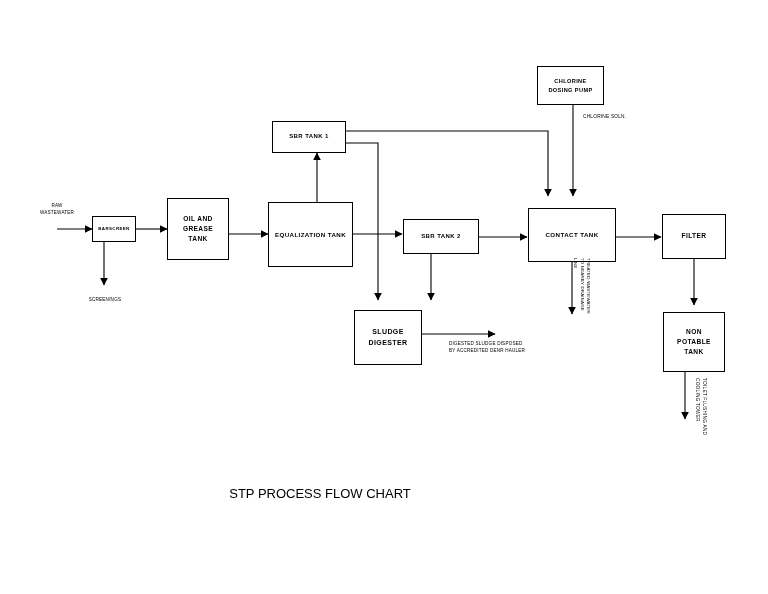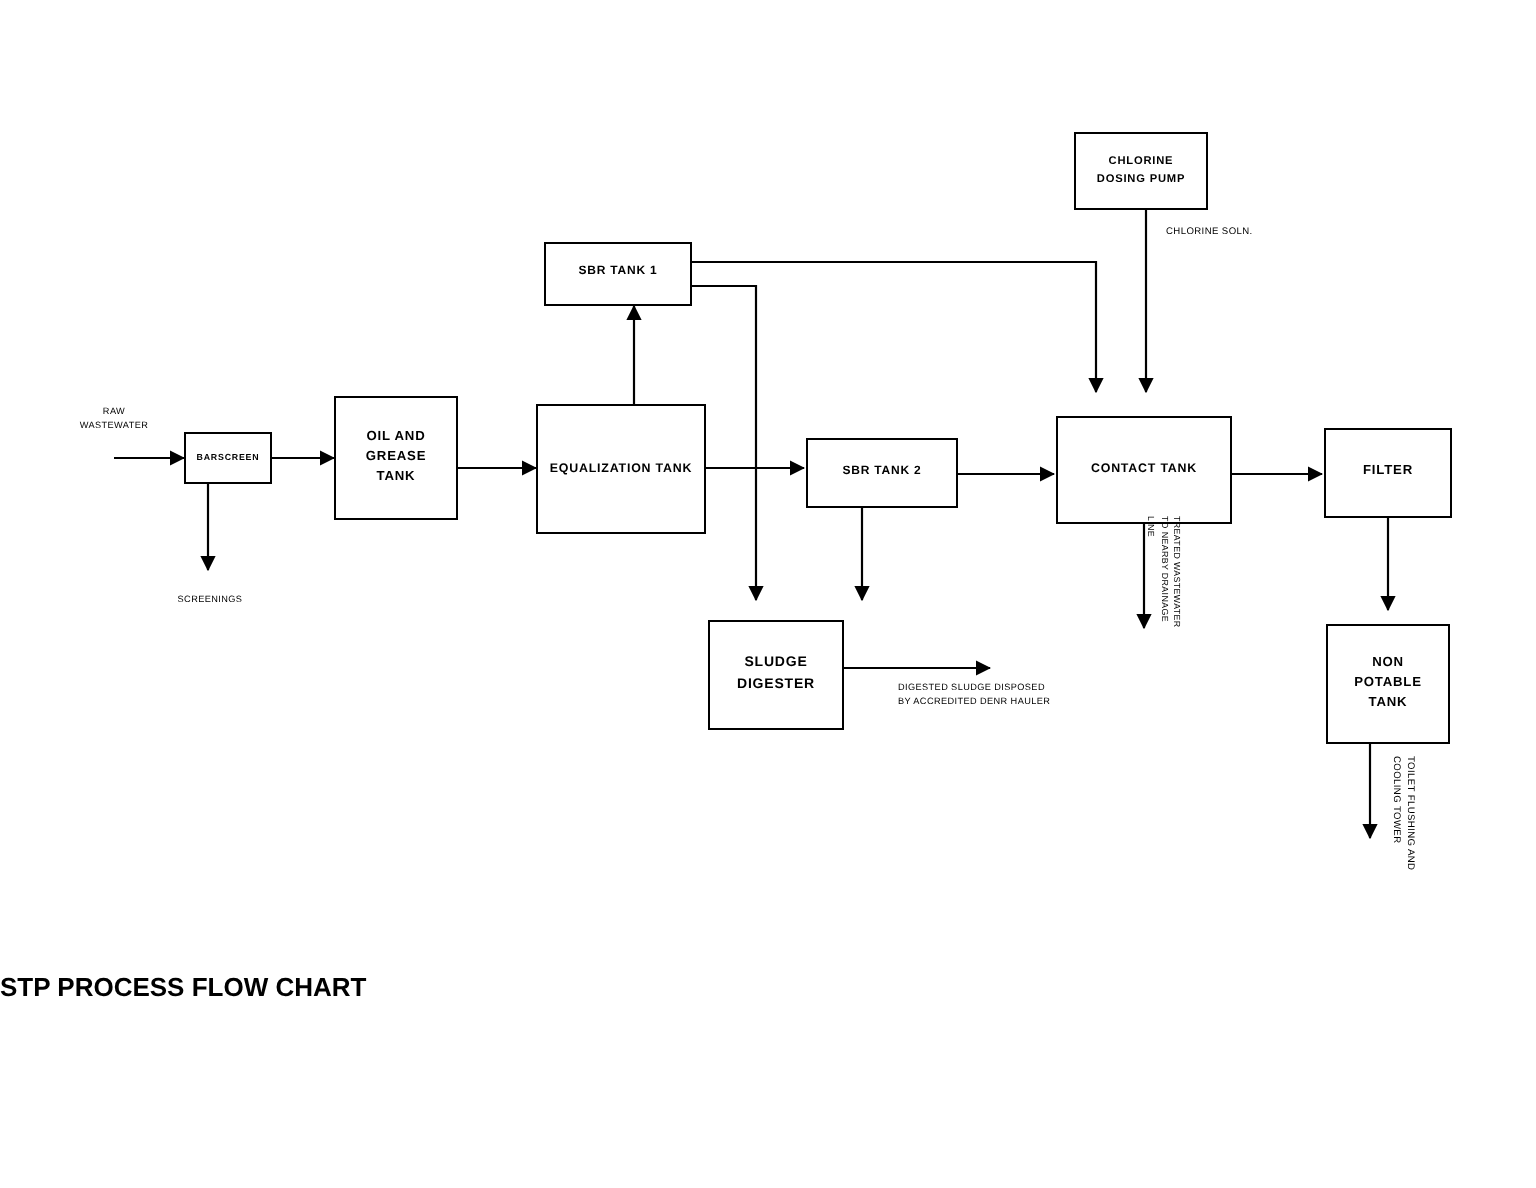--- a/index.html
+++ b/index.html
@@ -37,21 +37,22 @@
     transform:rotate(90deg);
     white-space:pre-line;
     line-height:1.45;
     letter-spacing:.2px;
     color:#000;
   }
   svg.wires{position:absolute;left:0;top:0;width:768px;height:594px;overflow:visible;}
   .title{
     position:absolute;
     width:640px;
-    font-weight:bold;
+    text-align:center;
+    font-weight:normal;
     color:#000;
   }
 </style>
 </head>
 <body>
 
 <div id="canvas">
 
   <svg class="wires" xmlns="http://www.w3.org/2000/svg">
     <defs>

